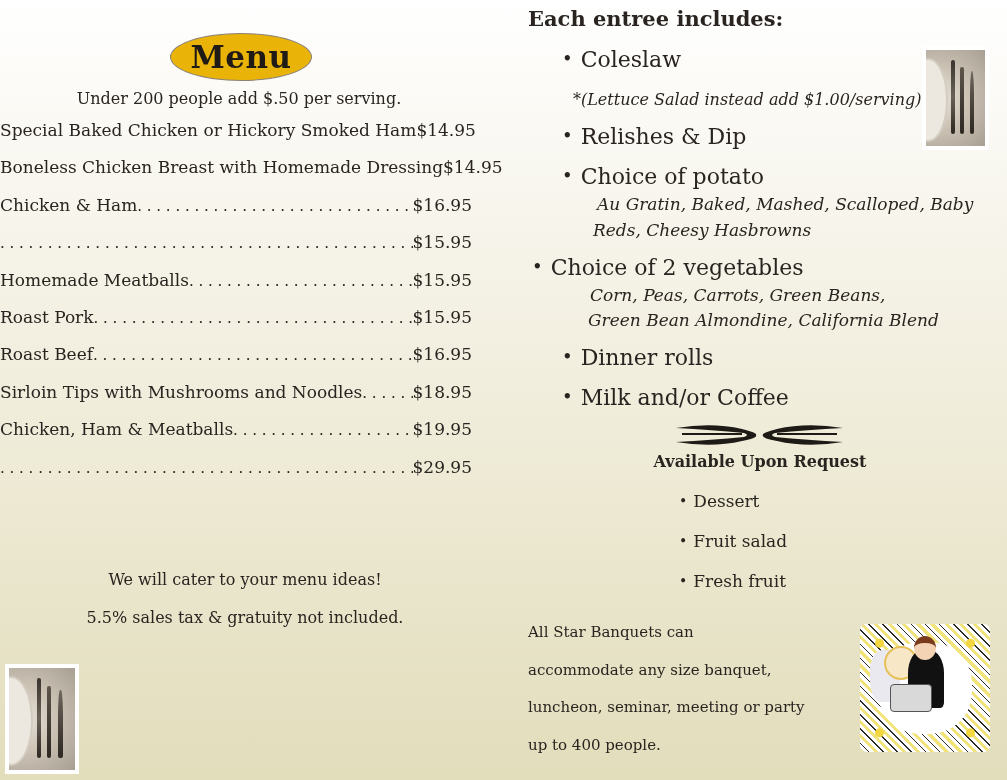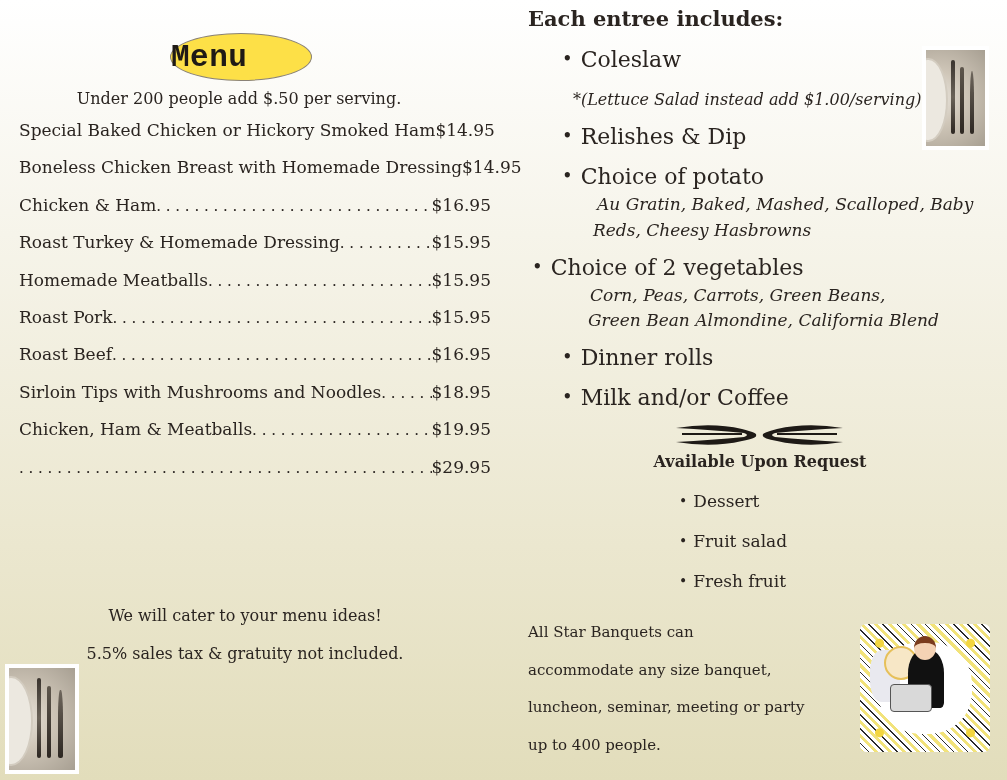--- a/index.html
+++ b/index.html
@@ -6,34 +6,34 @@
   body {
     width: 1007px; height: 780px; overflow: hidden; position: relative;
     background: linear-gradient(to bottom, #ffffff 0%, #f6f4ea 30%, #ebe7cf 70%, #e2ddbb 100%);
     font-family: "DejaVu Serif", "Liberation Serif", serif;
     color: #2a2420;
   }
   .abs { position: absolute; }
   .menu-oval {
     left: 170px; top: 33px; width: 142px; height: 48px;
     border: 1px solid #8a8276; border-radius: 50%;
-    background: #fde047; box-sizing: border-box;
-    display: flex; align-items: center; justify-content: flex-start; font-family: Liberation Mono, monospace;
+    background: #eab308; box-sizing: border-box;
+    display: flex; align-items: center; justify-content: center;
   }
   .menu-title { font-size: 31px; font-weight: bold; letter-spacing: 0.5px; color: #1f1a16; }
   .subtitle { left: 0; width: 478px; top: 89px; text-align: center; font-size: 16px; }
-  .items { left: 19px; top: 120px; width: 472px; }
+  .items { left: 0; top: 120px; width: 472px; }
   .item {
     display: flex; align-items: baseline; height: 37.4px; font-size: 17px; white-space: nowrap;
   }
   .item .name { flex: 0 0 auto; }
   .item .dots { flex: 1 1 auto; overflow: hidden; font-size: 15px; letter-spacing: 3px; color: #2a2420; }
   .item .dots::before { content: ". . . . . . . . . . . . . . . . . . . . . . . . . . . . . . . . . . . . . . . . . . . . . . . . . . . . . . . . . . . . . . . . ."; letter-spacing: 0; }
   .item .price { flex: 0 0 auto; font-size: 17px; }
-  .notes { left: 0; width: 490px; top: 570px; text-align: center; font-size: 16px; margin-top: 36px; }
+  .notes { left: 0; width: 490px; top: 570px; text-align: center; font-size: 16px; }
   .notes div { height: 37.5px; }
   .photo {
     background: #fff; padding: 4px; box-sizing: border-box;
   }
   .photo .inner {
     width: 100%; height: 100%; position: relative; overflow: hidden;
     background: radial-gradient(circle at 20% 50%, #e9e4dc 0%, #cfc6b8 40%, #a79f92 100%);
   }
   .photo .plate {
     position: absolute; left: -30%; top: 8%; width: 60%; height: 84%;
@@ -89,21 +89,20 @@
       <span class="name">Boneless Chicken Breast with Homemade Dressing</span>
       <span class="dots"></span>
       <span class="price">$14.95</span>
     </div>
   <div class="item">
       <span class="name">Chicken &amp; Ham</span>
       <span class="dots"></span>
       <span class="price">$16.95</span>
     </div>
   <div class="item">
-      <span class="name">Roast Turkey &amp; Homemade Dressing</span>
       <span class="dots"></span>
       <span class="price">$15.95</span>
     </div>
   <div class="item">
       <span class="name">Homemade Meatballs</span>
       <span class="dots"></span>
       <span class="price">$15.95</span>
     </div>
   <div class="item">
       <span class="name">Roast Pork</span>

